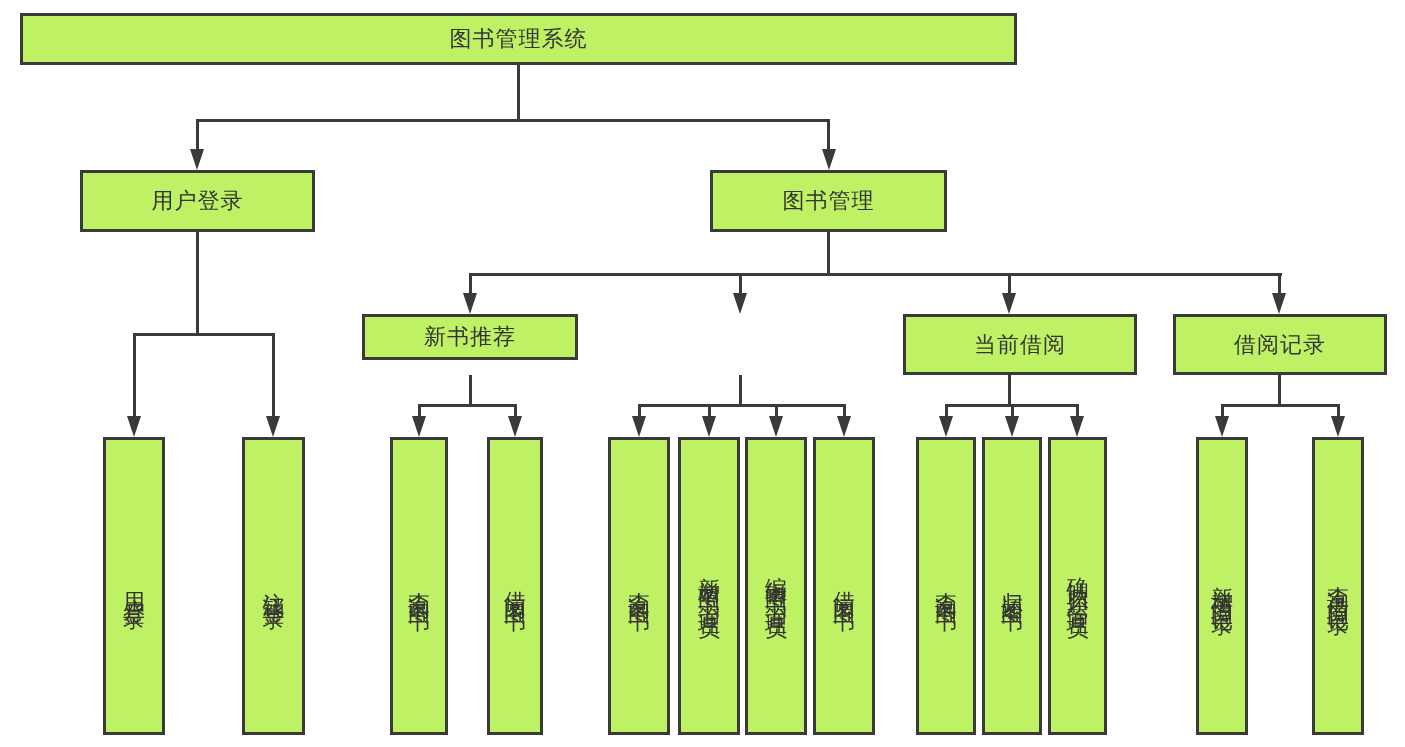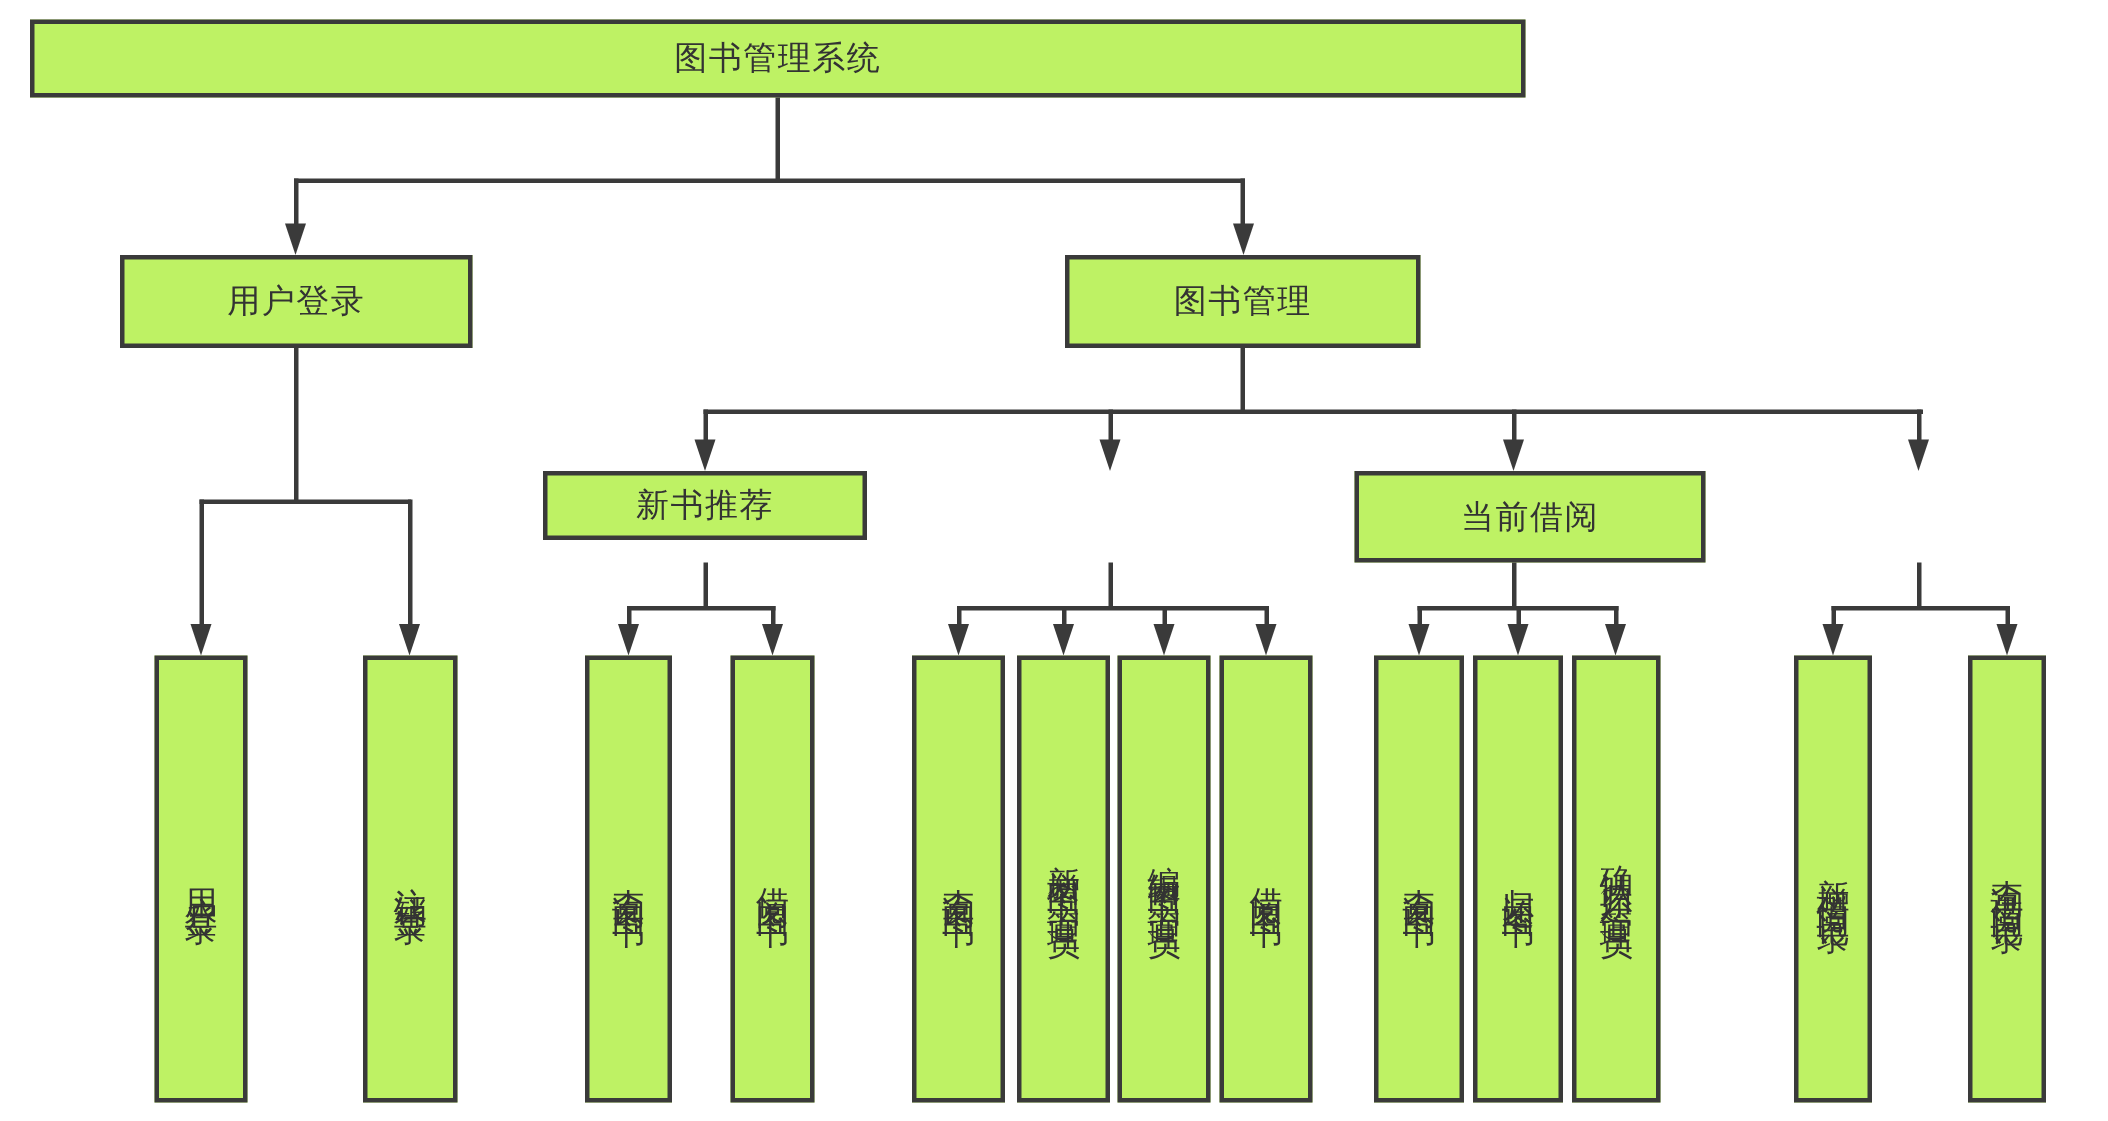--- a/index.html
+++ b/index.html
@@ -66,20 +66,21 @@
   <div class="arrow" style="left:463px;top:293px"></div>
   <div class="vline" style="left:739px;top:273px;height:22px"></div>
   <div class="arrow" style="left:733px;top:293px"></div>
   <div class="vline" style="left:1008px;top:273px;height:22px"></div>
   <div class="arrow" style="left:1002px;top:293px"></div>
   <div class="vline" style="left:1278px;top:273px;height:22px"></div>
   <div class="arrow" style="left:1272px;top:293px"></div>
 
   <div class="box" style="left:362px;top:314px;width:216px;height:46px">新书推荐</div>
   <div class="box" style="left:903px;top:314px;width:234px;height:61px">当前借阅</div>
+  <div class="box" style="left:1173px;top:314px;width:214px;height:61px">借阅记录</div>
 
   <div class="vline" style="left:469px;top:375px;height:31px"></div>
   <div class="hline" style="left:418px;top:404px;width:99px"></div>
   <div class="vline" style="left:418px;top:404px;height:14px"></div>
   <div class="arrow" style="left:412px;top:416px"></div>
   <div class="vline" style="left:514px;top:404px;height:14px"></div>
   <div class="arrow" style="left:508px;top:416px"></div>
 
   <div class="vline" style="left:739px;top:375px;height:31px"></div>
   <div class="hline" style="left:638px;top:404px;width:207px"></div>

